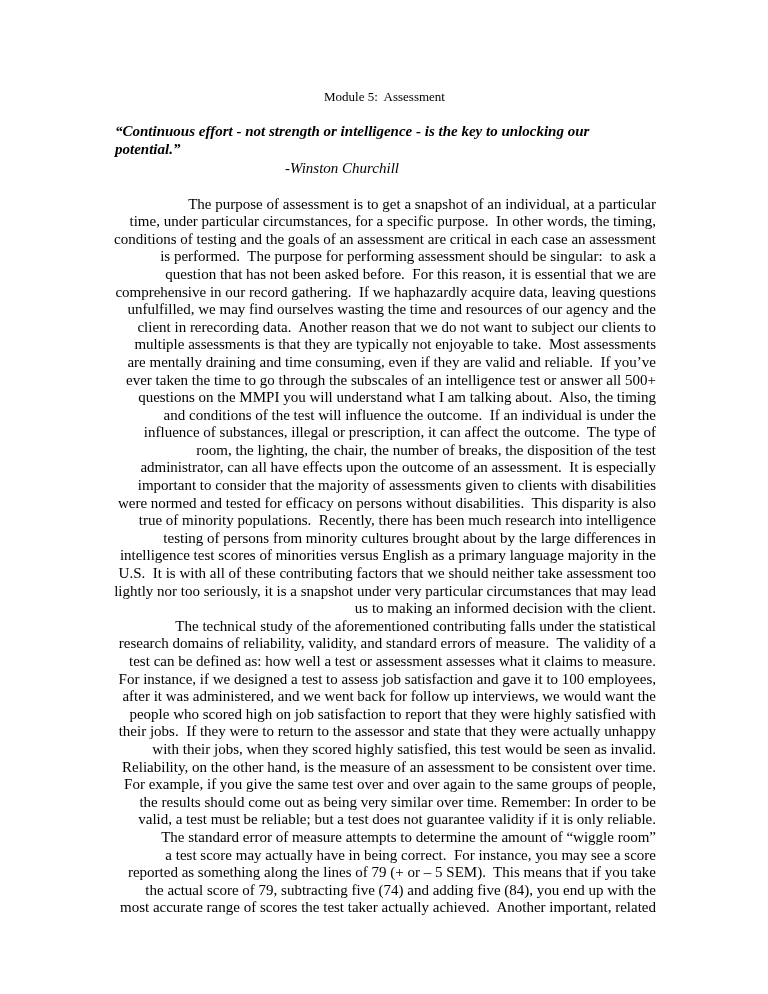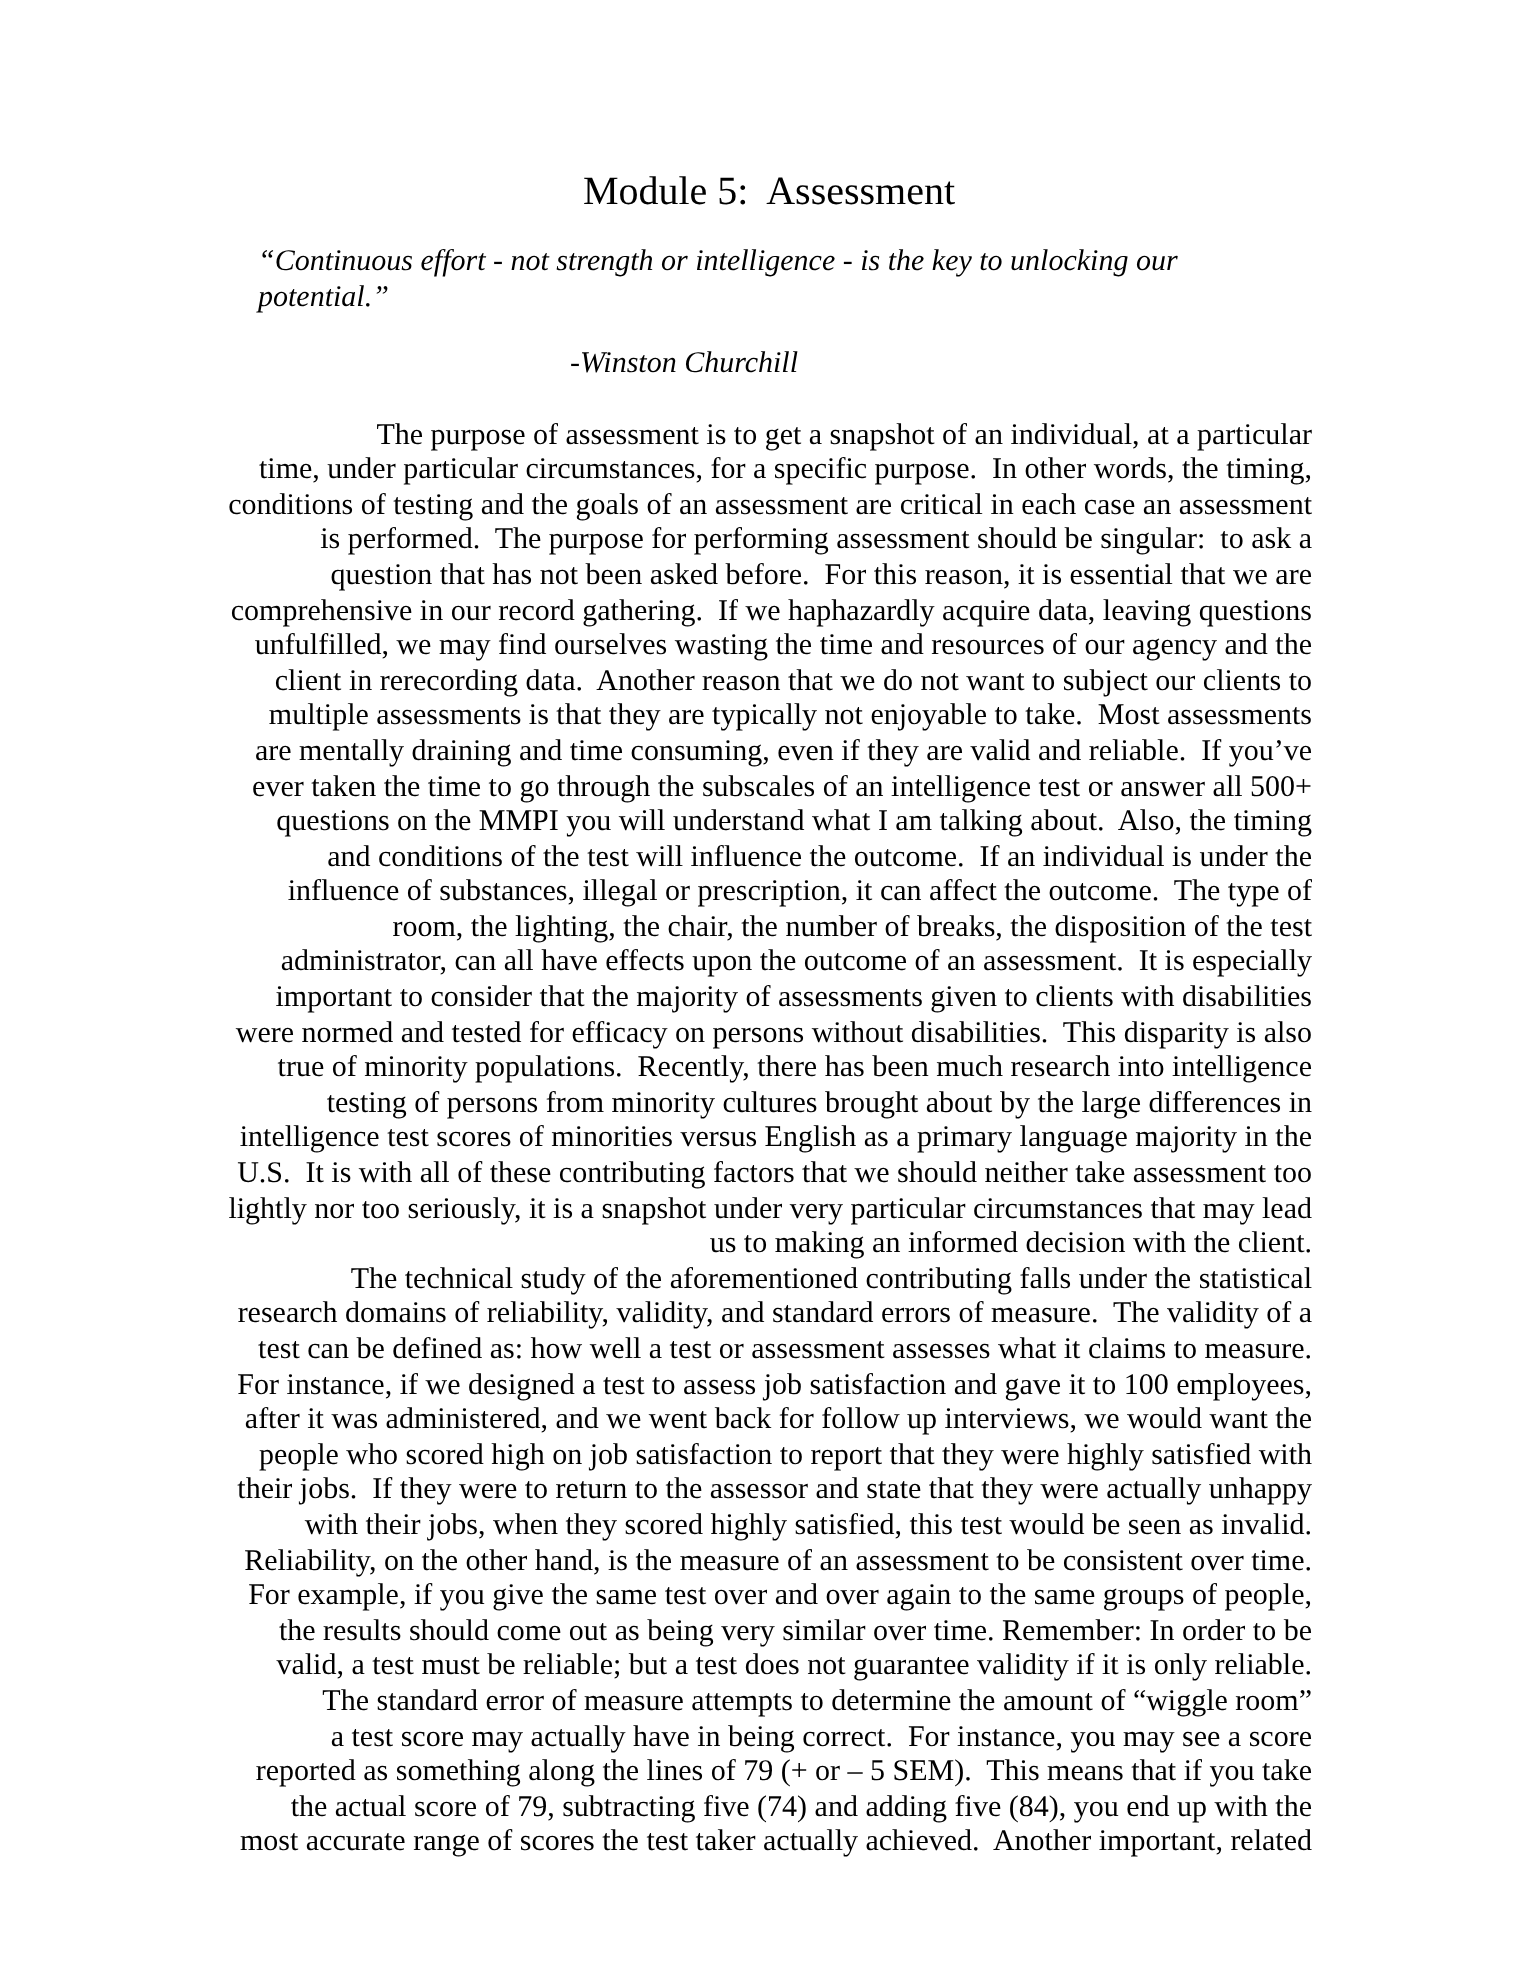--- a/index.html
+++ b/index.html
@@ -15,29 +15,30 @@
     background: #ffffff;
     padding: 88px 112px 0 113px;
     font-family: "Liberation Serif", "DejaVu Serif", serif;
     font-size: 15px;
     line-height: 17.6px;
     color: #000000;
     overflow: hidden;
   }
   .title {
     margin: 0 0 17.6px 0;
-    font-size: 20px;
+    font-size: 13px;
     font-weight: normal;
     text-align: center;
     white-space: pre-wrap;
   }
   .quote {
-    margin: 16px;
+    margin: 2px;
     font-style: italic;
     white-space: pre-wrap;
+    font-weight: bold;
   }
   .quote-attr {
     margin: 0 85px 17.6px 0;
     font-style: italic;
     text-align: center;
     white-space: pre-wrap;
   }
   .para {
     margin: 0;
     text-indent: 42px;

